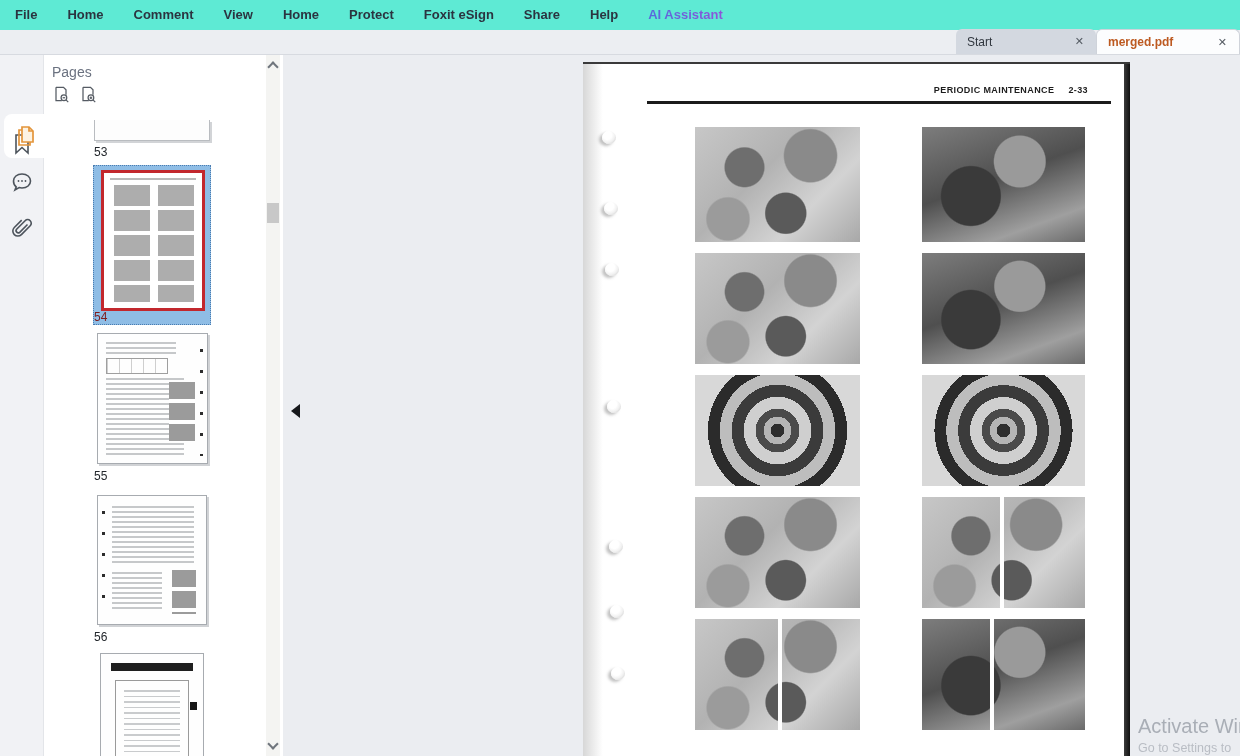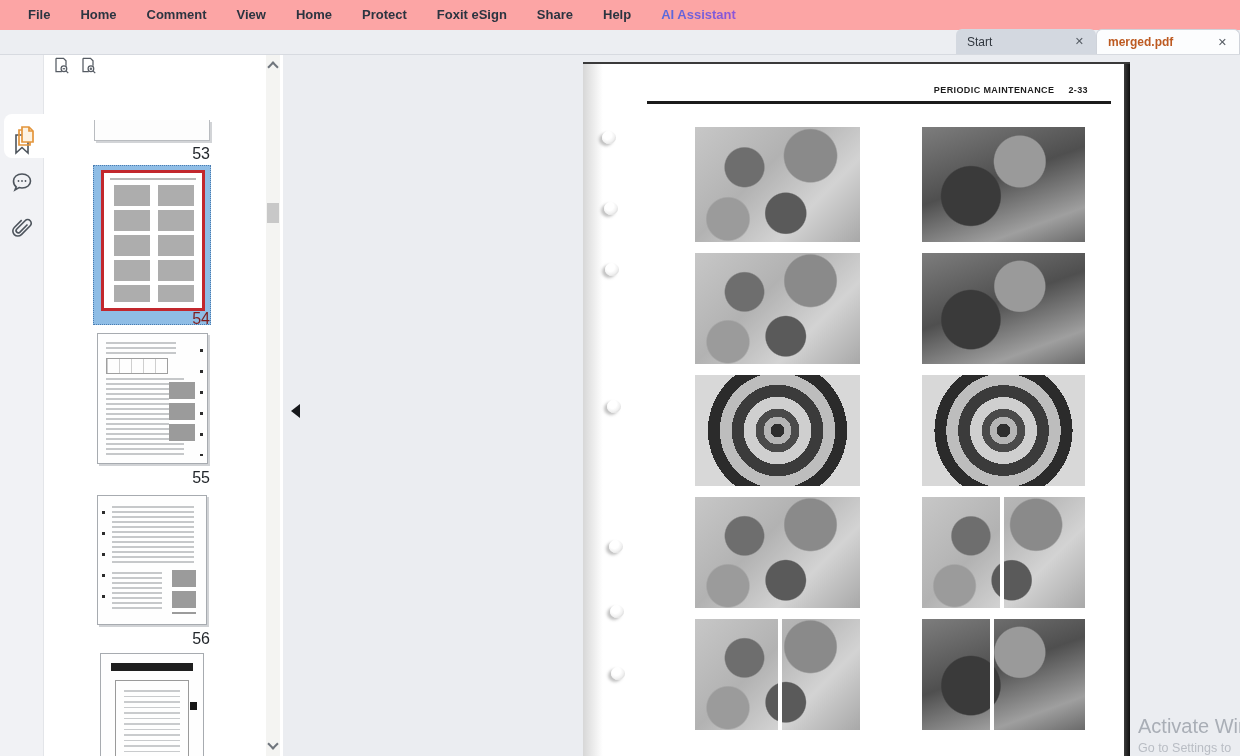--- a/index.html
+++ b/index.html
@@ -1,21 +1,21 @@
 <!DOCTYPE html>
 <html><head>
 <meta charset="utf-8">
 <style>
   * { margin:0; padding:0; box-sizing:border-box; }
   html,body { width:1240px; height:756px; overflow:hidden;
     font-family:"Liberation Sans", sans-serif; background:#ebedf1; }
 
   
-  .menubar { height:30px; background:#fca5a5; display:flex; align-items:center;
-    padding-left:13px; gap:0; }
+  .menubar { height:30px; background:#5eead4; display:flex; align-items:center;
+    padding-left:0; gap:0; }
   .menu-item { font-size:13px; font-weight:700; color:#2b3440; padding:0 15px;
     line-height:30px; cursor:default; white-space:nowrap; }
   .menu-item.ai { background:linear-gradient(90deg,#4a6fdc,#9a4fd8);
     -webkit-background-clip:text; background-clip:text; color:transparent; }
 
   
   .tabbar { height:25px; background:#eceef2; border-bottom:1px solid #d7dae0;
     display:flex; align-items:flex-end; padding-left:8px; position:relative;justify-content:flex-end; }
   .tab { height:25px; display:flex; align-items:center; justify-content:space-between;
     padding:0 9px 0 11px; font-size:12px; border-radius:6px 6px 0 0; }
@@ -39,21 +39,21 @@
   .icon-comment { top:115px; }
   .icon-clip { top:162px; }
 
   
   .panel { width:239px; background:#ffffff; position:relative; flex:none; }
   .panel-title { font-size:14px; color:#6b7280; padding:9px 0 4px 8px; }
   .panel-tools { display:flex; gap:7px; padding-left:7px; }
   .tool-btn { width:20px; height:20px; color:#555b63; }
   .tool-btn svg { width:100%; height:100%; }
 
-  .thumb-label { position:absolute; width:116px; text-align:right; font-size:16px;
+  .thumb-label { position:absolute; width:116px; text-align:left; font-size:12px;
     color:#23272c; }
 
   
   .t53 { position:absolute; left:50px; top:65px; width:116px; height:21px;
     background:#fdfdfd; border:1px solid #b9bcc0; border-top:none;
     box-shadow:2px 2px 0 #d2d4d7; }
   .t53-label { top:90px; left:50px; }
 
   
   .t54-sel { position:absolute; left:49px; top:110px; width:118px; height:160px;
@@ -196,20 +196,21 @@
       </svg>
     </div>
     <div class="side-icon icon-clip">
       <svg viewBox="0 0 24 24" fill="none" stroke="currentColor" stroke-width="1.6">
         <path d="M17.5 7.5l-7.8 7.8a2.2 2.2 0 0 1-3.1-3.1l8.5-8.5a3.6 3.6 0 0 1 5.1 5.1l-8.8 8.8a5 5 0 0 1-7.1-7.1l7.4-7.4"></path>
       </svg>
     </div>
   </div>
 
   <div class="panel">
+    <div class="panel-title">Pages</div>
     <div class="panel-tools">
       <div class="tool-btn">
         <svg viewBox="0 0 24 24" fill="none" stroke="currentColor" stroke-width="1.5">
           <path d="M6 4h9l3 3v6"></path>
             <path d="M6 4v16h7"></path>
           <circle cx="15.5" cy="16.5" r="3.4"></circle>
             <path d="M18 19l2.7 2.7"></path>
             <path d="M14 16.5h3"></path>
         </svg>
       </div>

